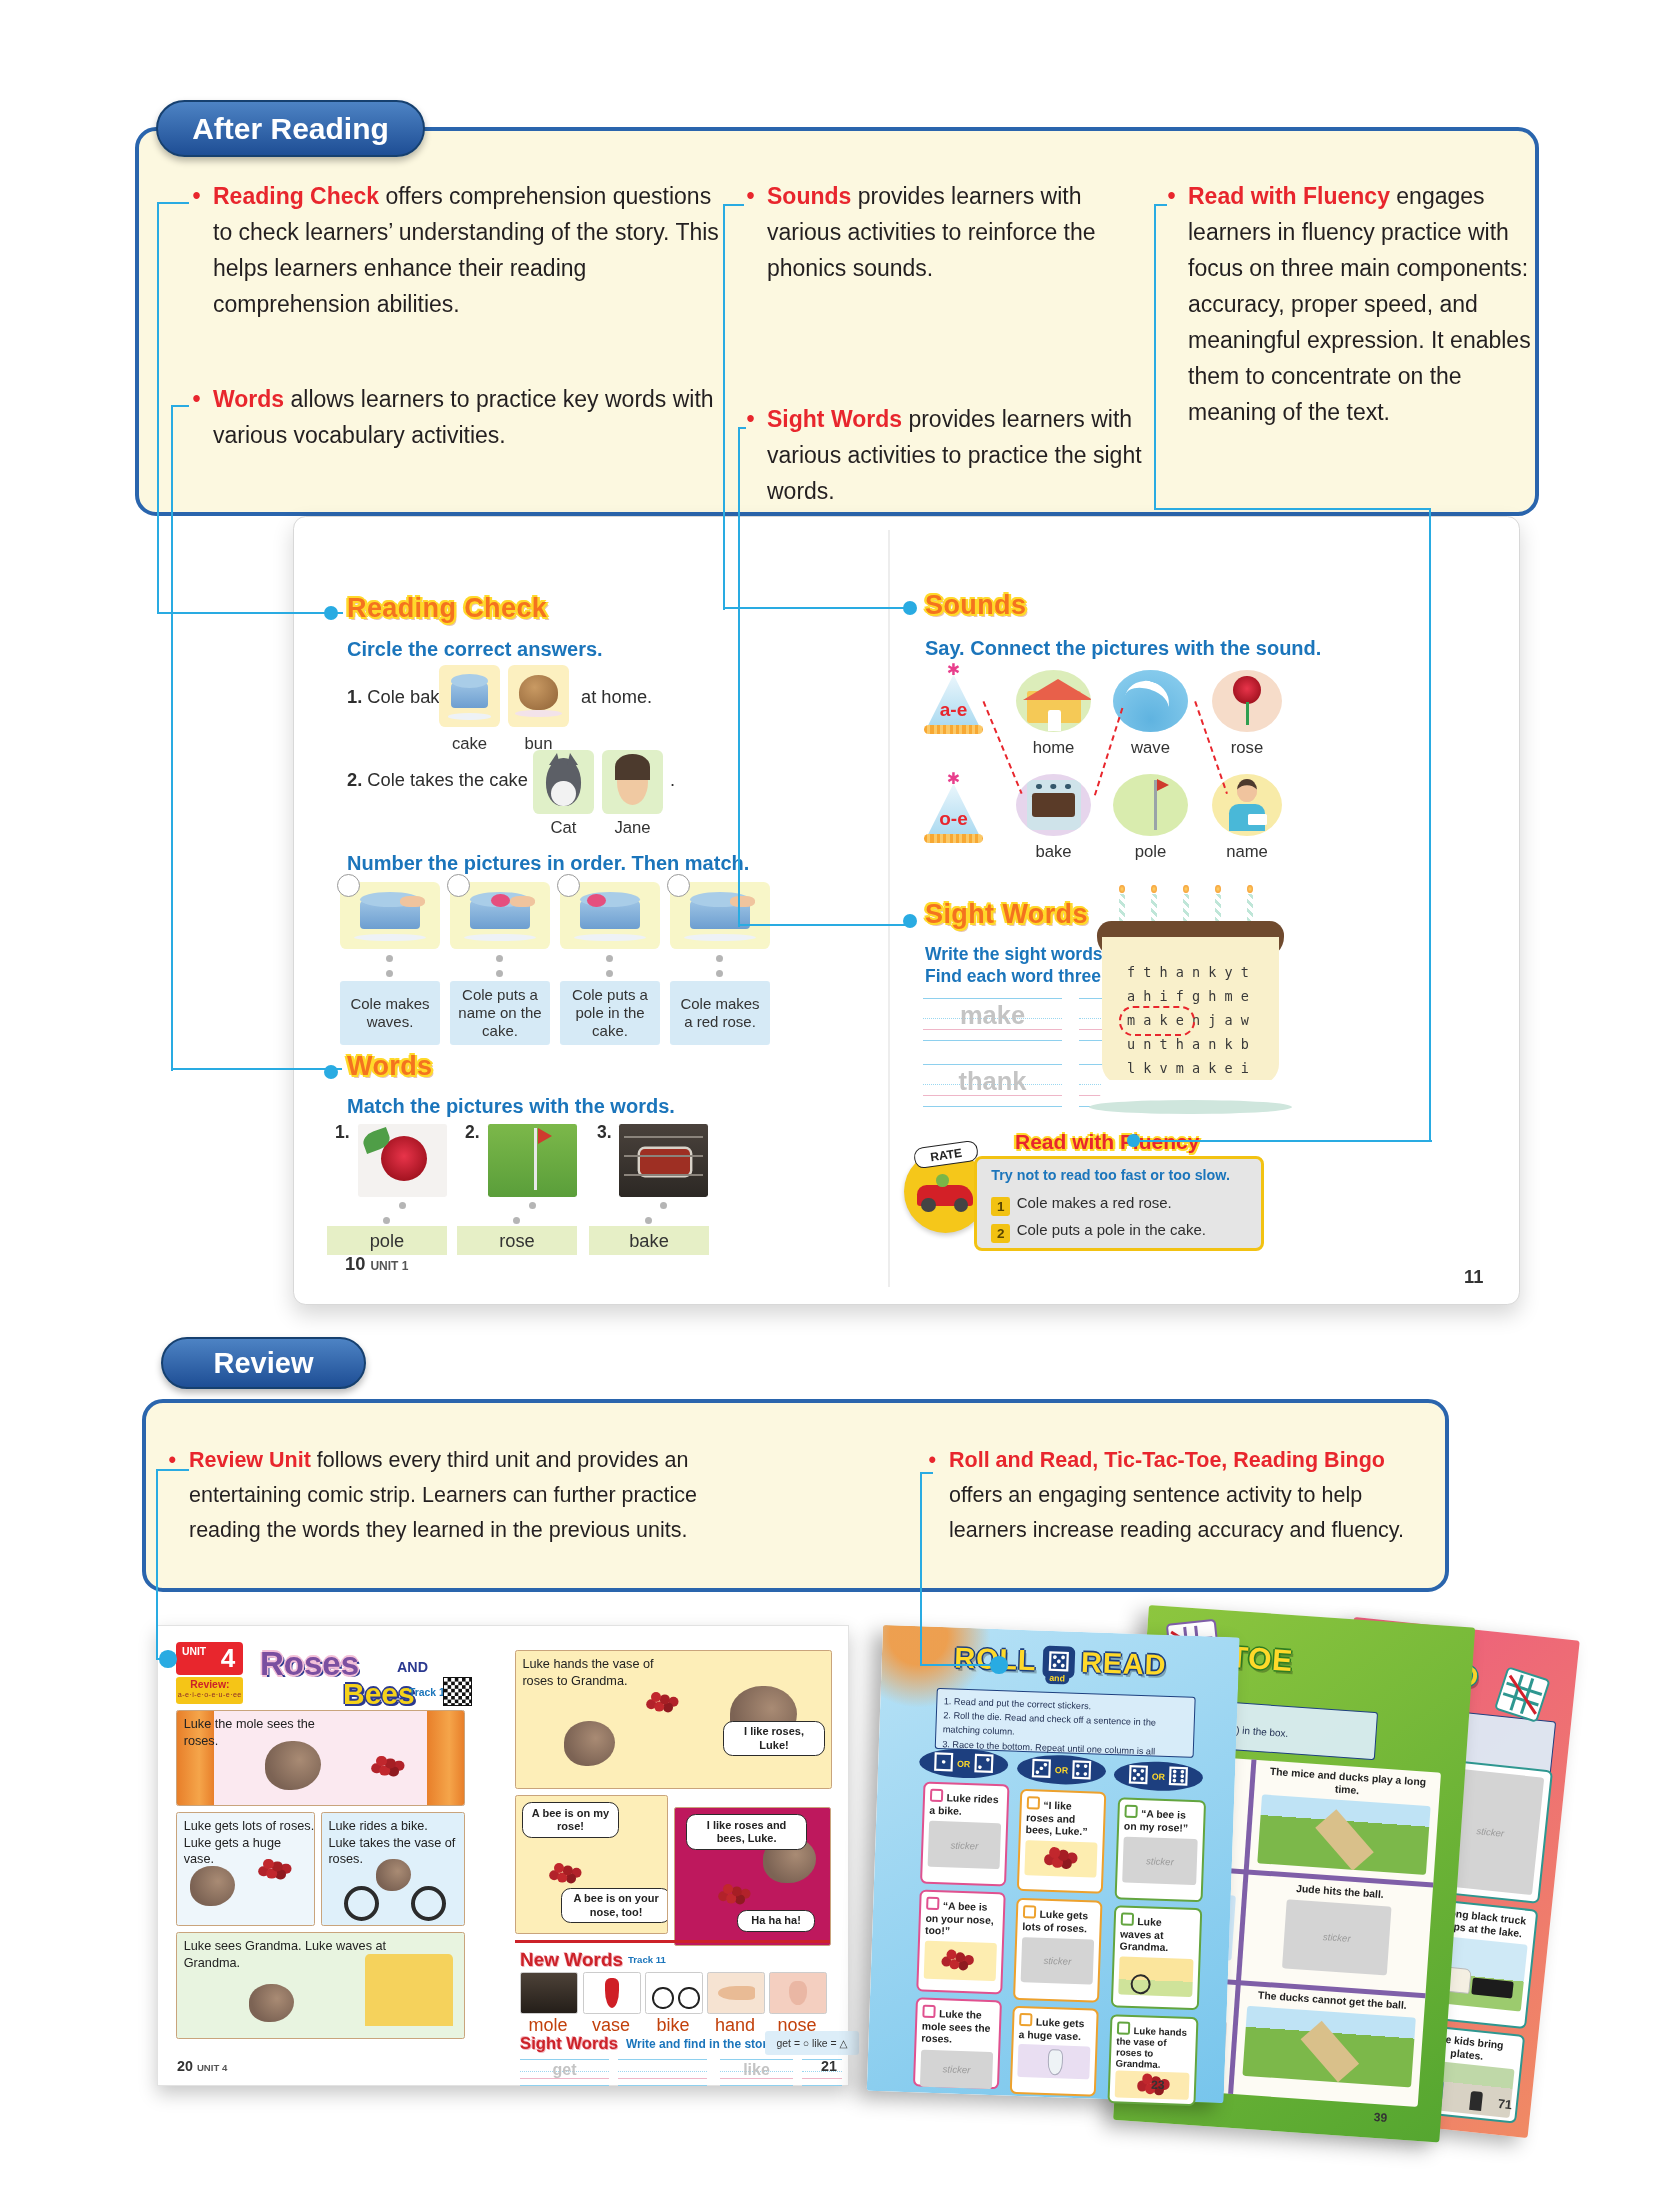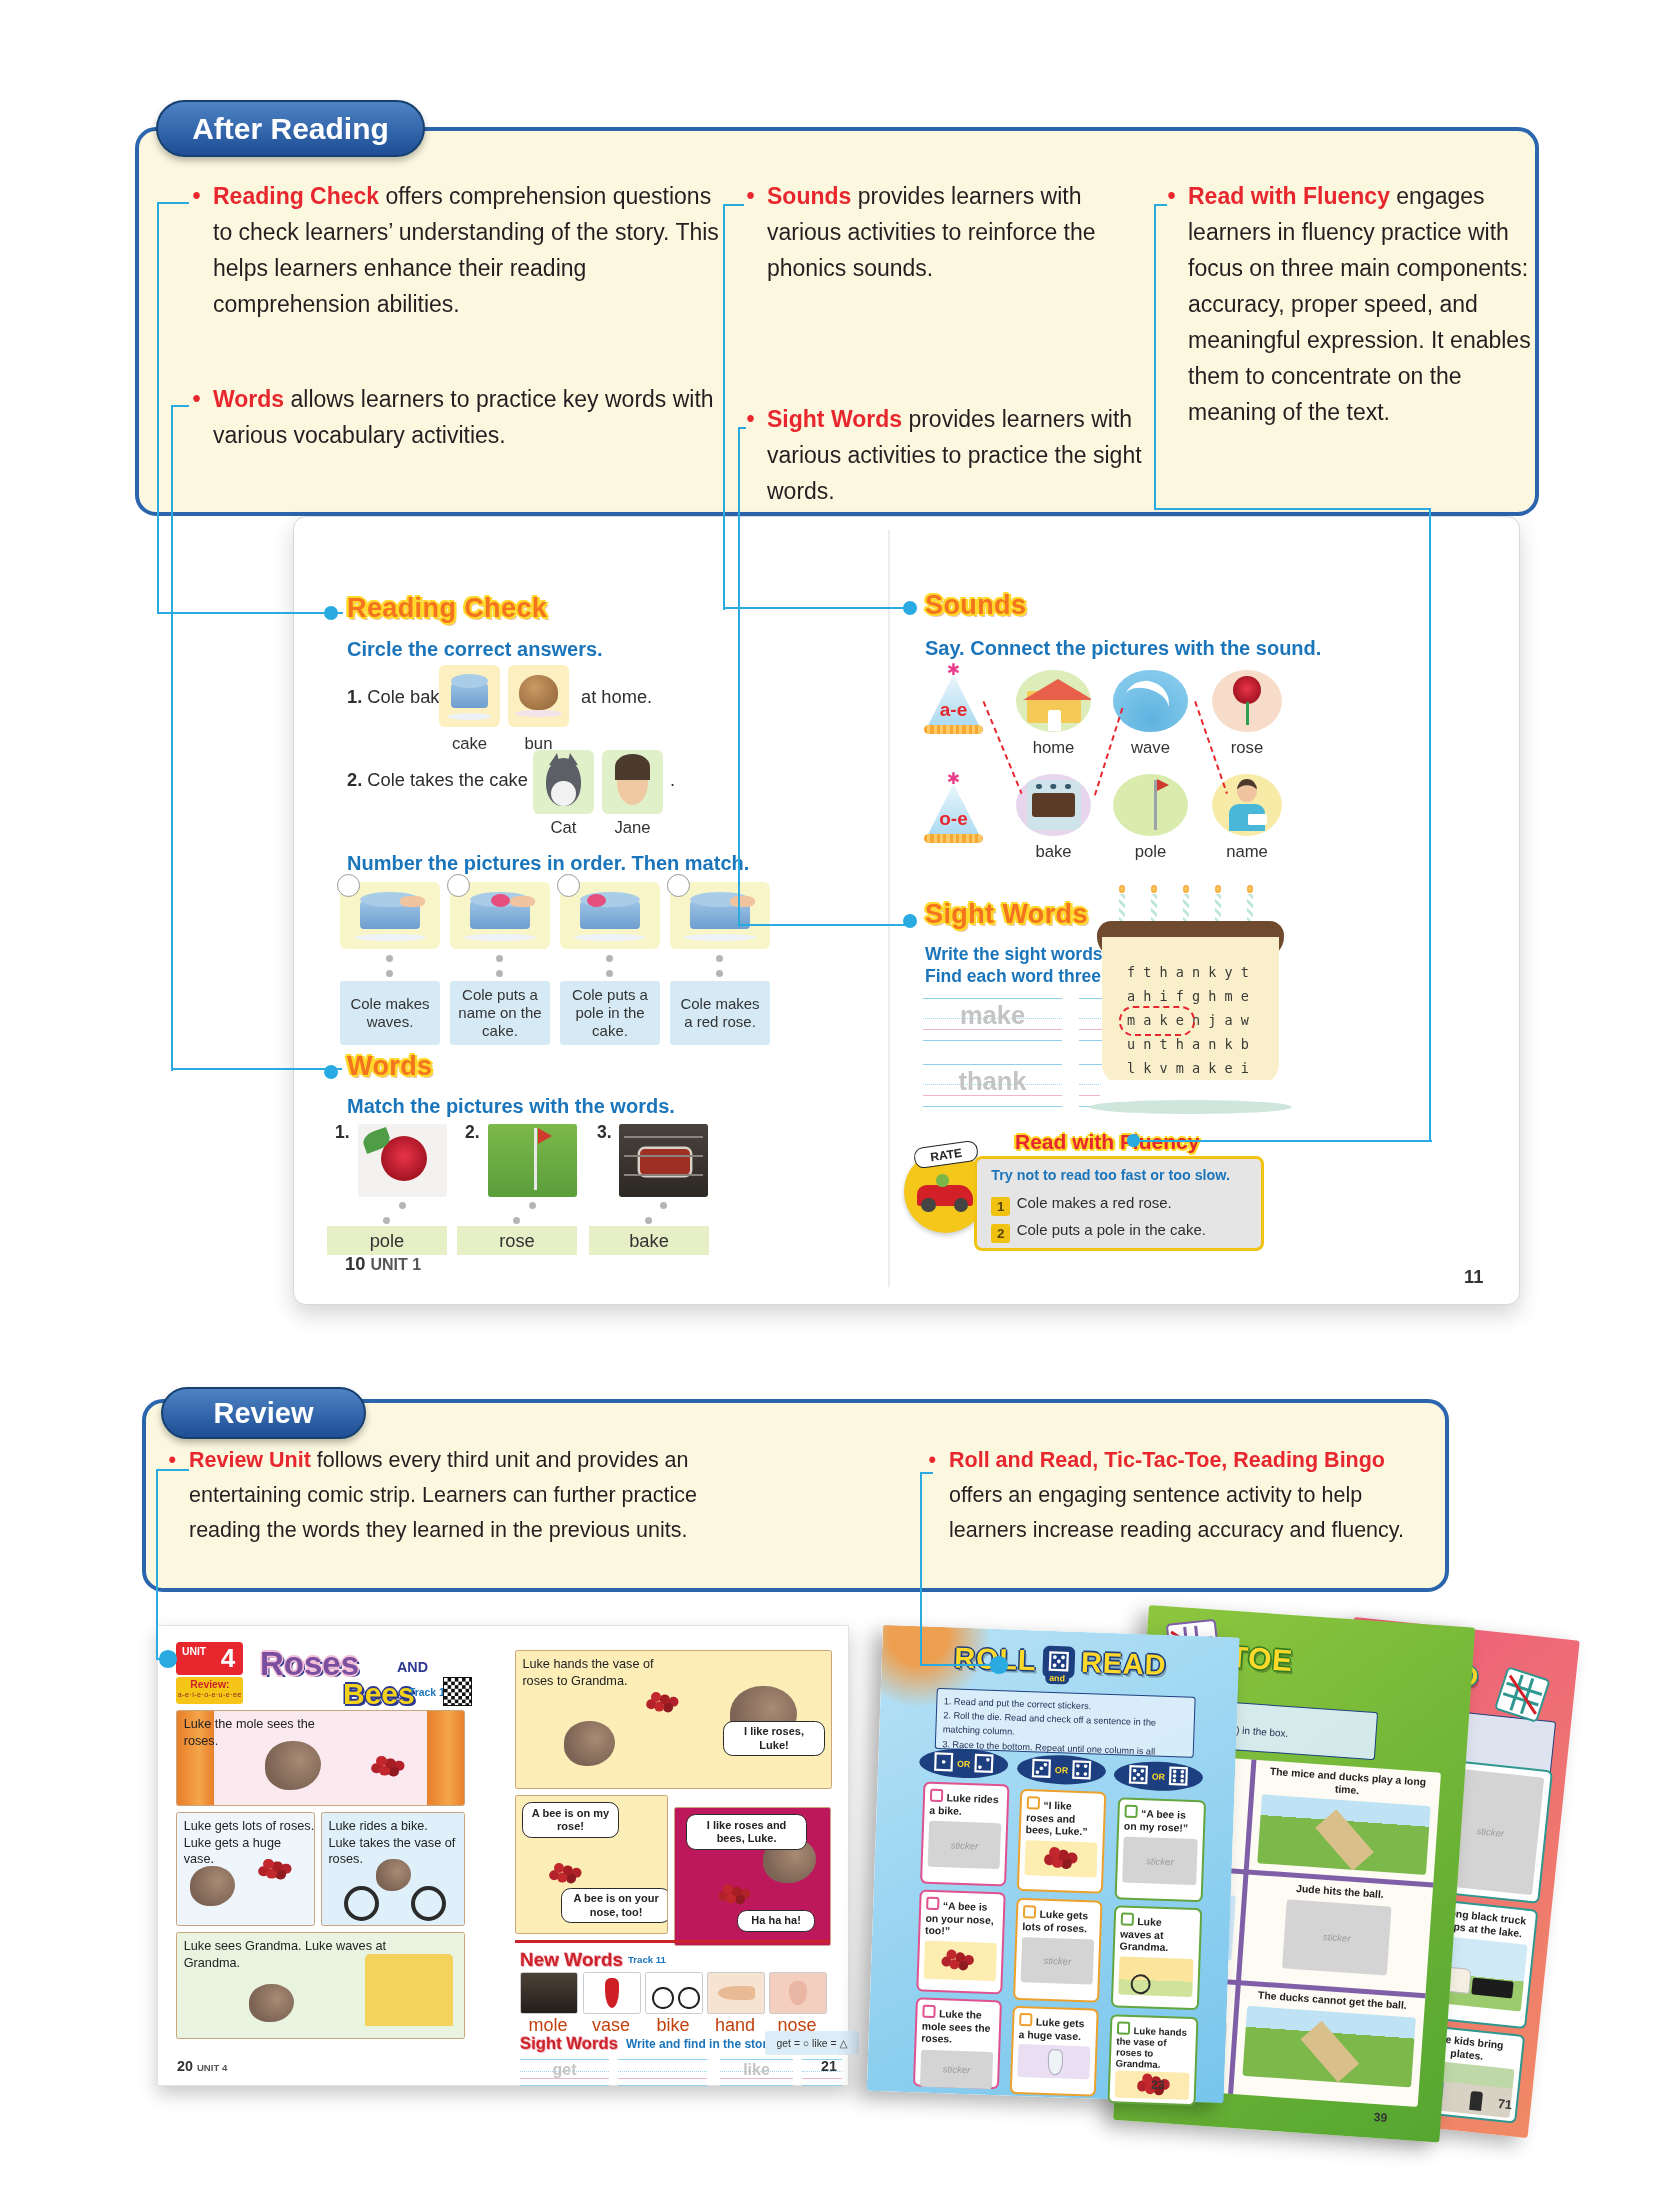--- a/index.html
+++ b/index.html
@@ -323,21 +323,21 @@
     <div class="gdot" style="left:235px;top:685px"></div>
     <div class="gdot" style="left:366px;top:685px"></div>
     <div class="gdot" style="left:89px;top:700px"></div>
     <div class="gdot" style="left:219px;top:700px"></div>
     <div class="gdot" style="left:351px;top:700px"></div>
     <div class="glabel" style="left:33px;top:709px;width:120px;height:29px">pole</div>
     <div class="glabel" style="left:163px;top:709px;width:120px;height:29px">rose</div>
     <div class="glabel" style="left:295px;top:709px;width:120px;height:29px">bake</div>
     <div class="pgnum" style="left:51px;top:736px;font-size:18.3px">
       <span>10</span>
-      <span style="font-size:16px;color:#555">UNIT 1</span>
+      <span style="font-size:12px;color:#555">UNIT 1</span>
     </div>
 
     <div class="hdot" style="left:609px;top:84px"></div>
     <div class="wbh" style="left:631px;top:73px;font-size:27px">Sounds</div>
     <div class="wbi" style="left:631px;top:120px;font-size:20px">Say. Connect the pictures with the sound.</div>
     <div class="hat" style="left:633px;top:148px;width:53px;height:69px">
       <i class="ast">✱</i>
       <i class="cone"></i>
       <i class="fringe"></i>
       <span class="hlab">a-e</span>
@@ -444,21 +444,21 @@
       <div class="wbi" style="left:14.3px;top:8px;font-size:14.3px">Try not to read too fast or too slow.</div>
       <div class="abs" style="left:14.3px;top:35px;font-size:15px;color:#2e2e2e">
         <span class="chip">1</span><span>Cole makes a red rose.</span></div>
       <div class="abs" style="left:14.3px;top:62px;font-size:15px;color:#2e2e2e">
         <span class="chip">2</span><span>Cole puts a pole in the cake.</span></div>
     </div>
     <div class="pgnum" style="left:1170px;top:749px;font-size:18.3px">11</div>
   </div>
 
   <div class="notebox" style="left:142px;top:1399px;width:1299px;height:185px"></div>
-  <div class="pill" style="left:161px;top:1387px;width:201px;height:48px;font-size:29px">
+  <div class="pill" style="left:161px;top:1337px;width:201px;height:48px;font-size:29px">
     <span>Review</span>
   </div>
   <p class="bullet rb" style="left:163px;top:1439px;width:558px">
     <span class="kw">Review Unit</span><span> follows every third unit and provides an entertaining comic strip. Learners can further practice reading the words they learned in the previous units.</span>
   </p>
   <p class="bullet rb" style="left:923px;top:1439px;width:486px">
     <span class="kw">Roll and Read, Tic-Tac-Toe, Reading Bingo</span><span> offers an engaging sentence activity to help learners increase reading accuracy and fluency.</span>
   </p>
 
   <div class="comicpage">

